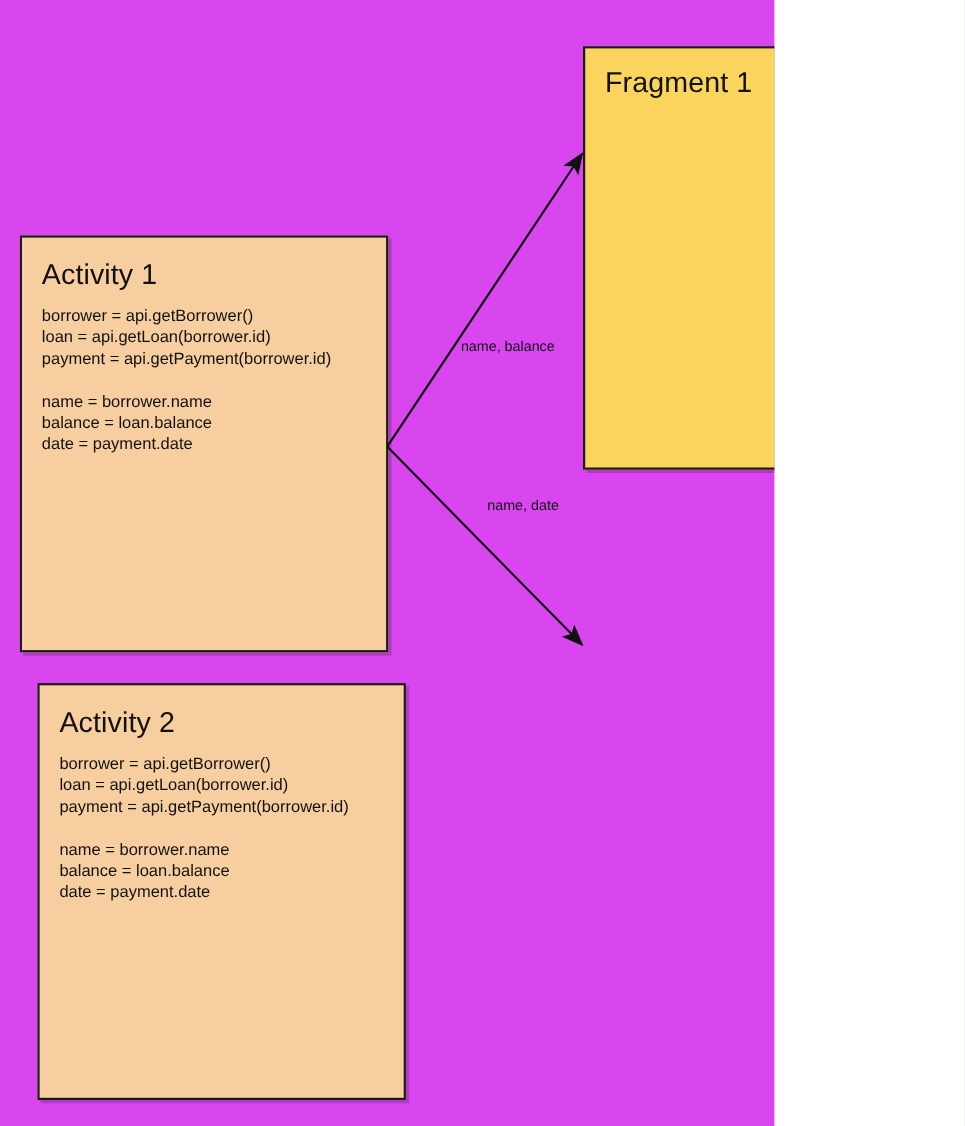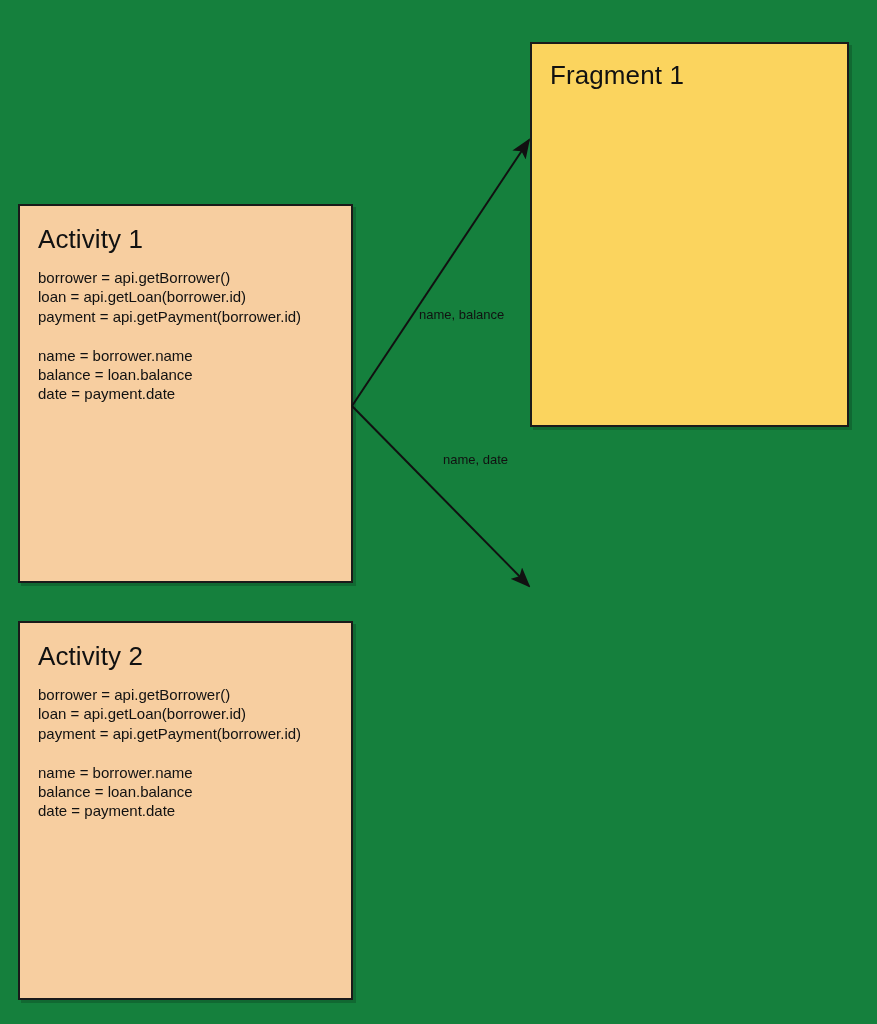--- a/index.html
+++ b/index.html
@@ -5,23 +5,23 @@
   html, body {
     margin: 0;
     padding: 0;
     background: #ffffff;
   }
   body {
     font-family: "Liberation Sans", sans-serif;
   }
   #canvas {
     position: relative;
-    width: 877px;
+    width: 704px;
     height: 1024px;
-    background: #15803d;
+    background: #d946ef;
     overflow: hidden;
   }
 
   
   .node {
     position: absolute;
     box-sizing: border-box;
     border: 2px solid #1a1a1a;
     box-shadow: 3px 3px 0 rgba(0,0,0,0.18);
   }
@@ -70,32 +70,32 @@
 <body>
 
 <div id="canvas">
 
   <div class="node fragment" style="left:530px; top:42px; width:319px; height:385px;">
     <div class="node-title">Fragment 1</div>
     <div class="node-body"></div>
   </div>
 
 
-  <div class="node activity" style="left:18px; top:204px; width:335px; height:379px;">
+  <div class="node activity" style="left:18px; top:214px; width:335px; height:379px;">
     <div class="node-title">Activity 1</div>
     <div class="node-body">borrower = api.getBorrower()
 loan = api.getLoan(borrower.id)
 payment = api.getPayment(borrower.id)
 
 name = borrower.name
 balance = loan.balance
 date = payment.date</div>
   </div>
 
-  <div class="node activity" style="left:18px; top:621px; width:335px; height:379px;">
+  <div class="node activity" style="left:34px; top:621px; width:335px; height:379px;">
     <div class="node-title">Activity 2</div>
     <div class="node-body">borrower = api.getBorrower()
 loan = api.getLoan(borrower.id)
 payment = api.getPayment(borrower.id)
 
 name = borrower.name
 balance = loan.balance
 date = payment.date</div>
   </div>
 

